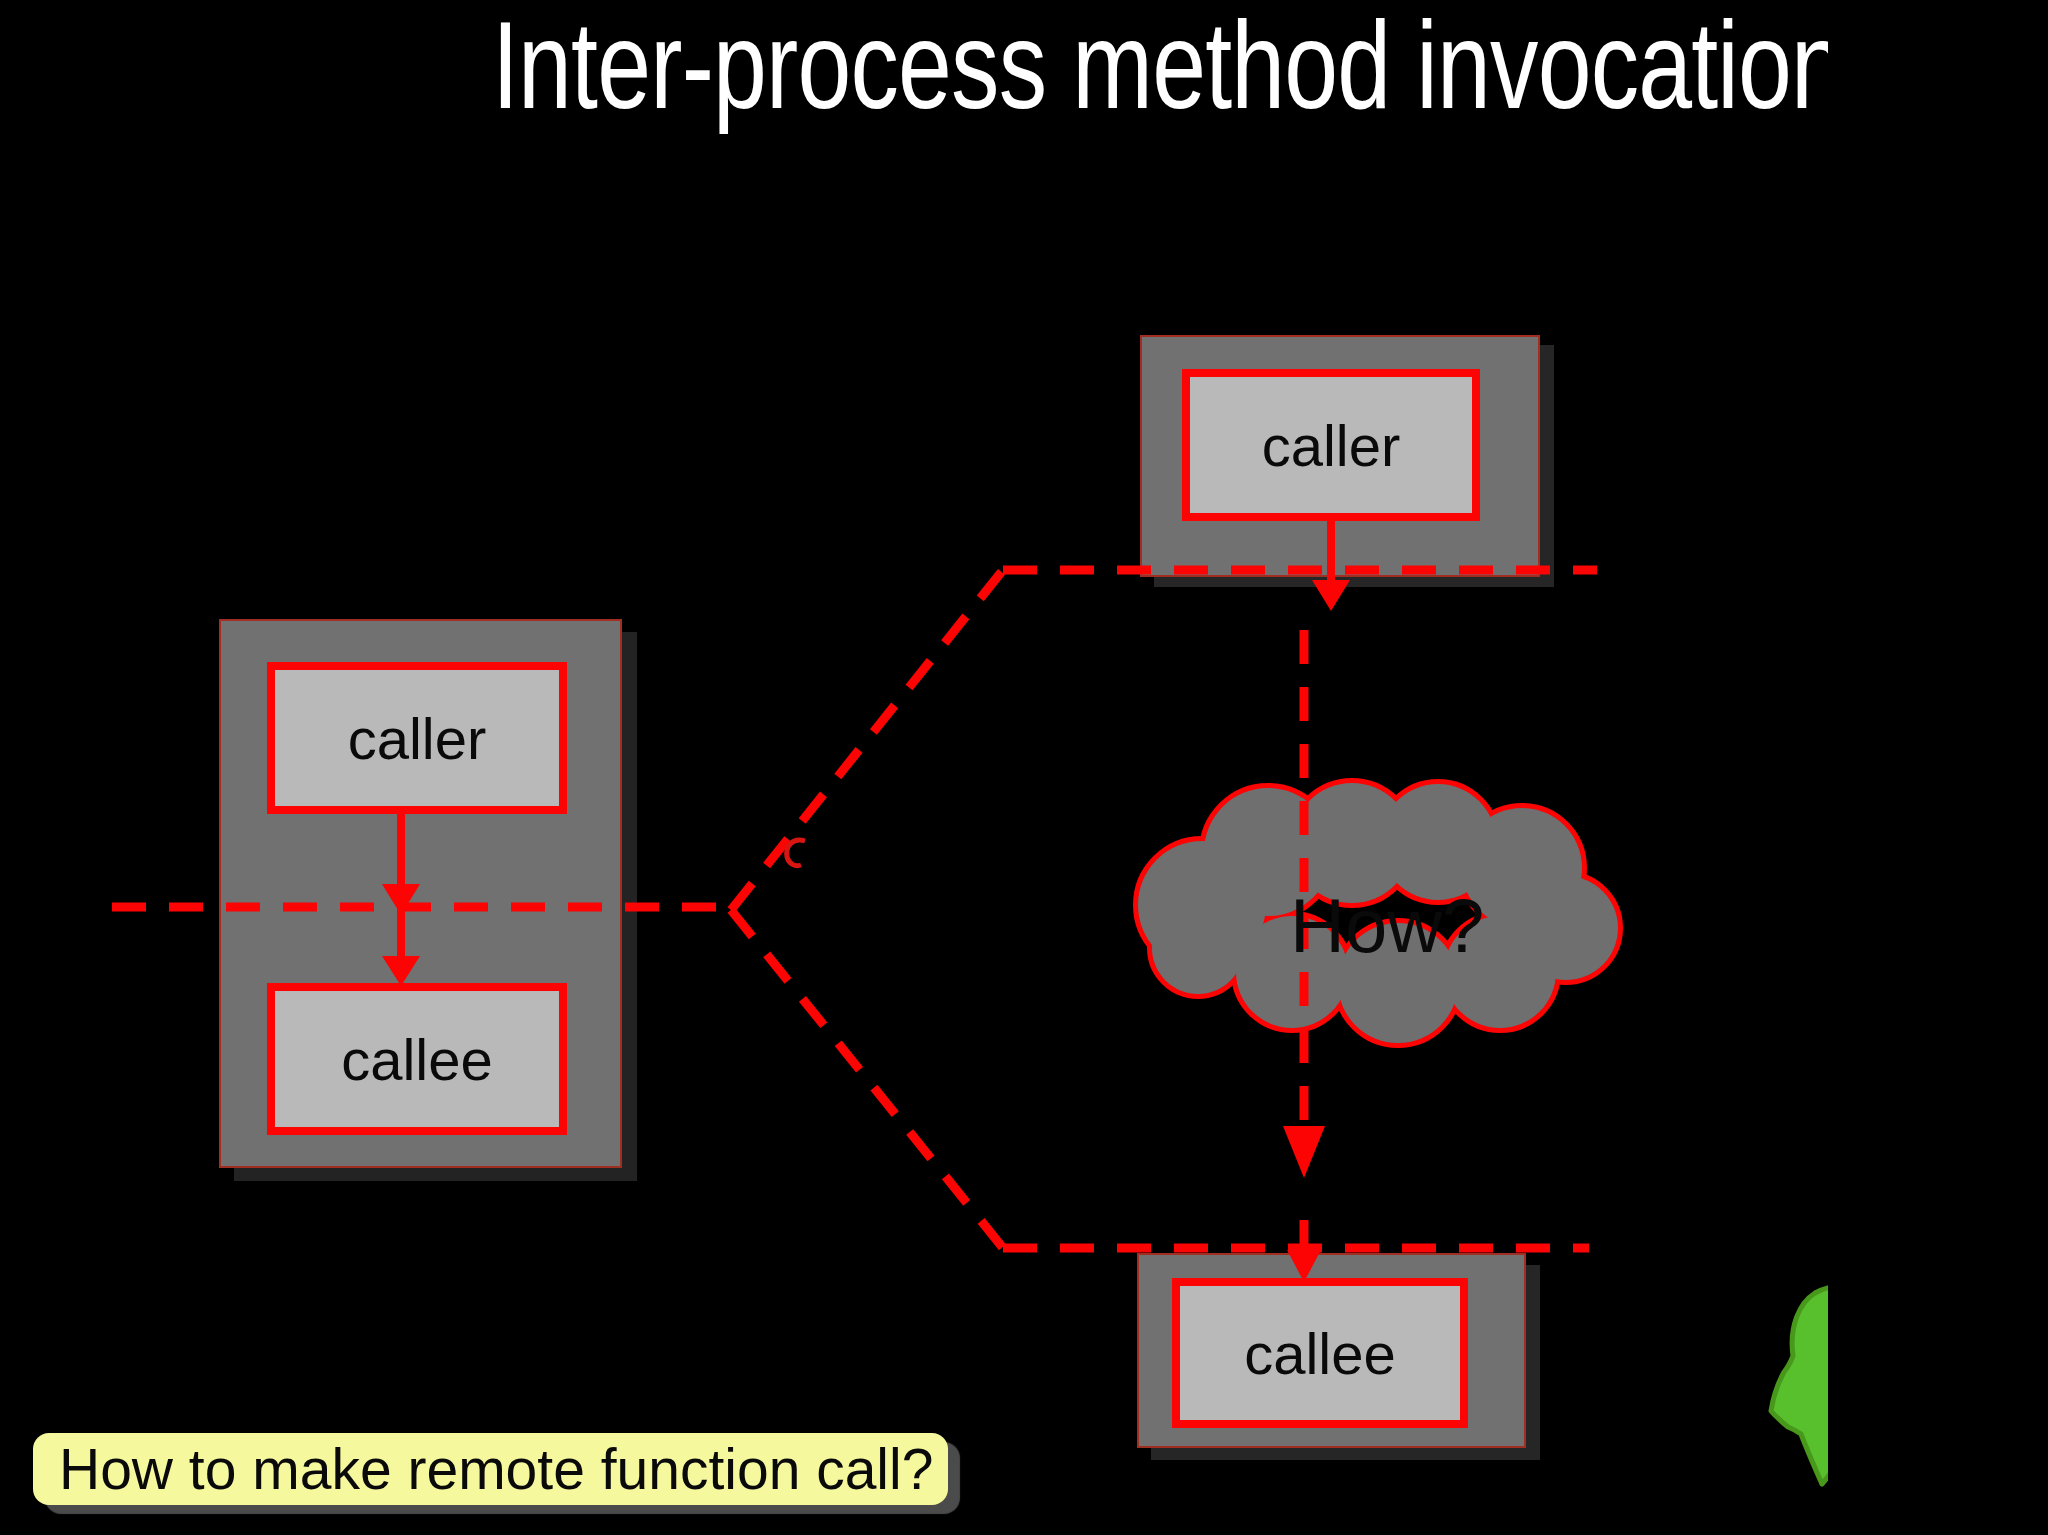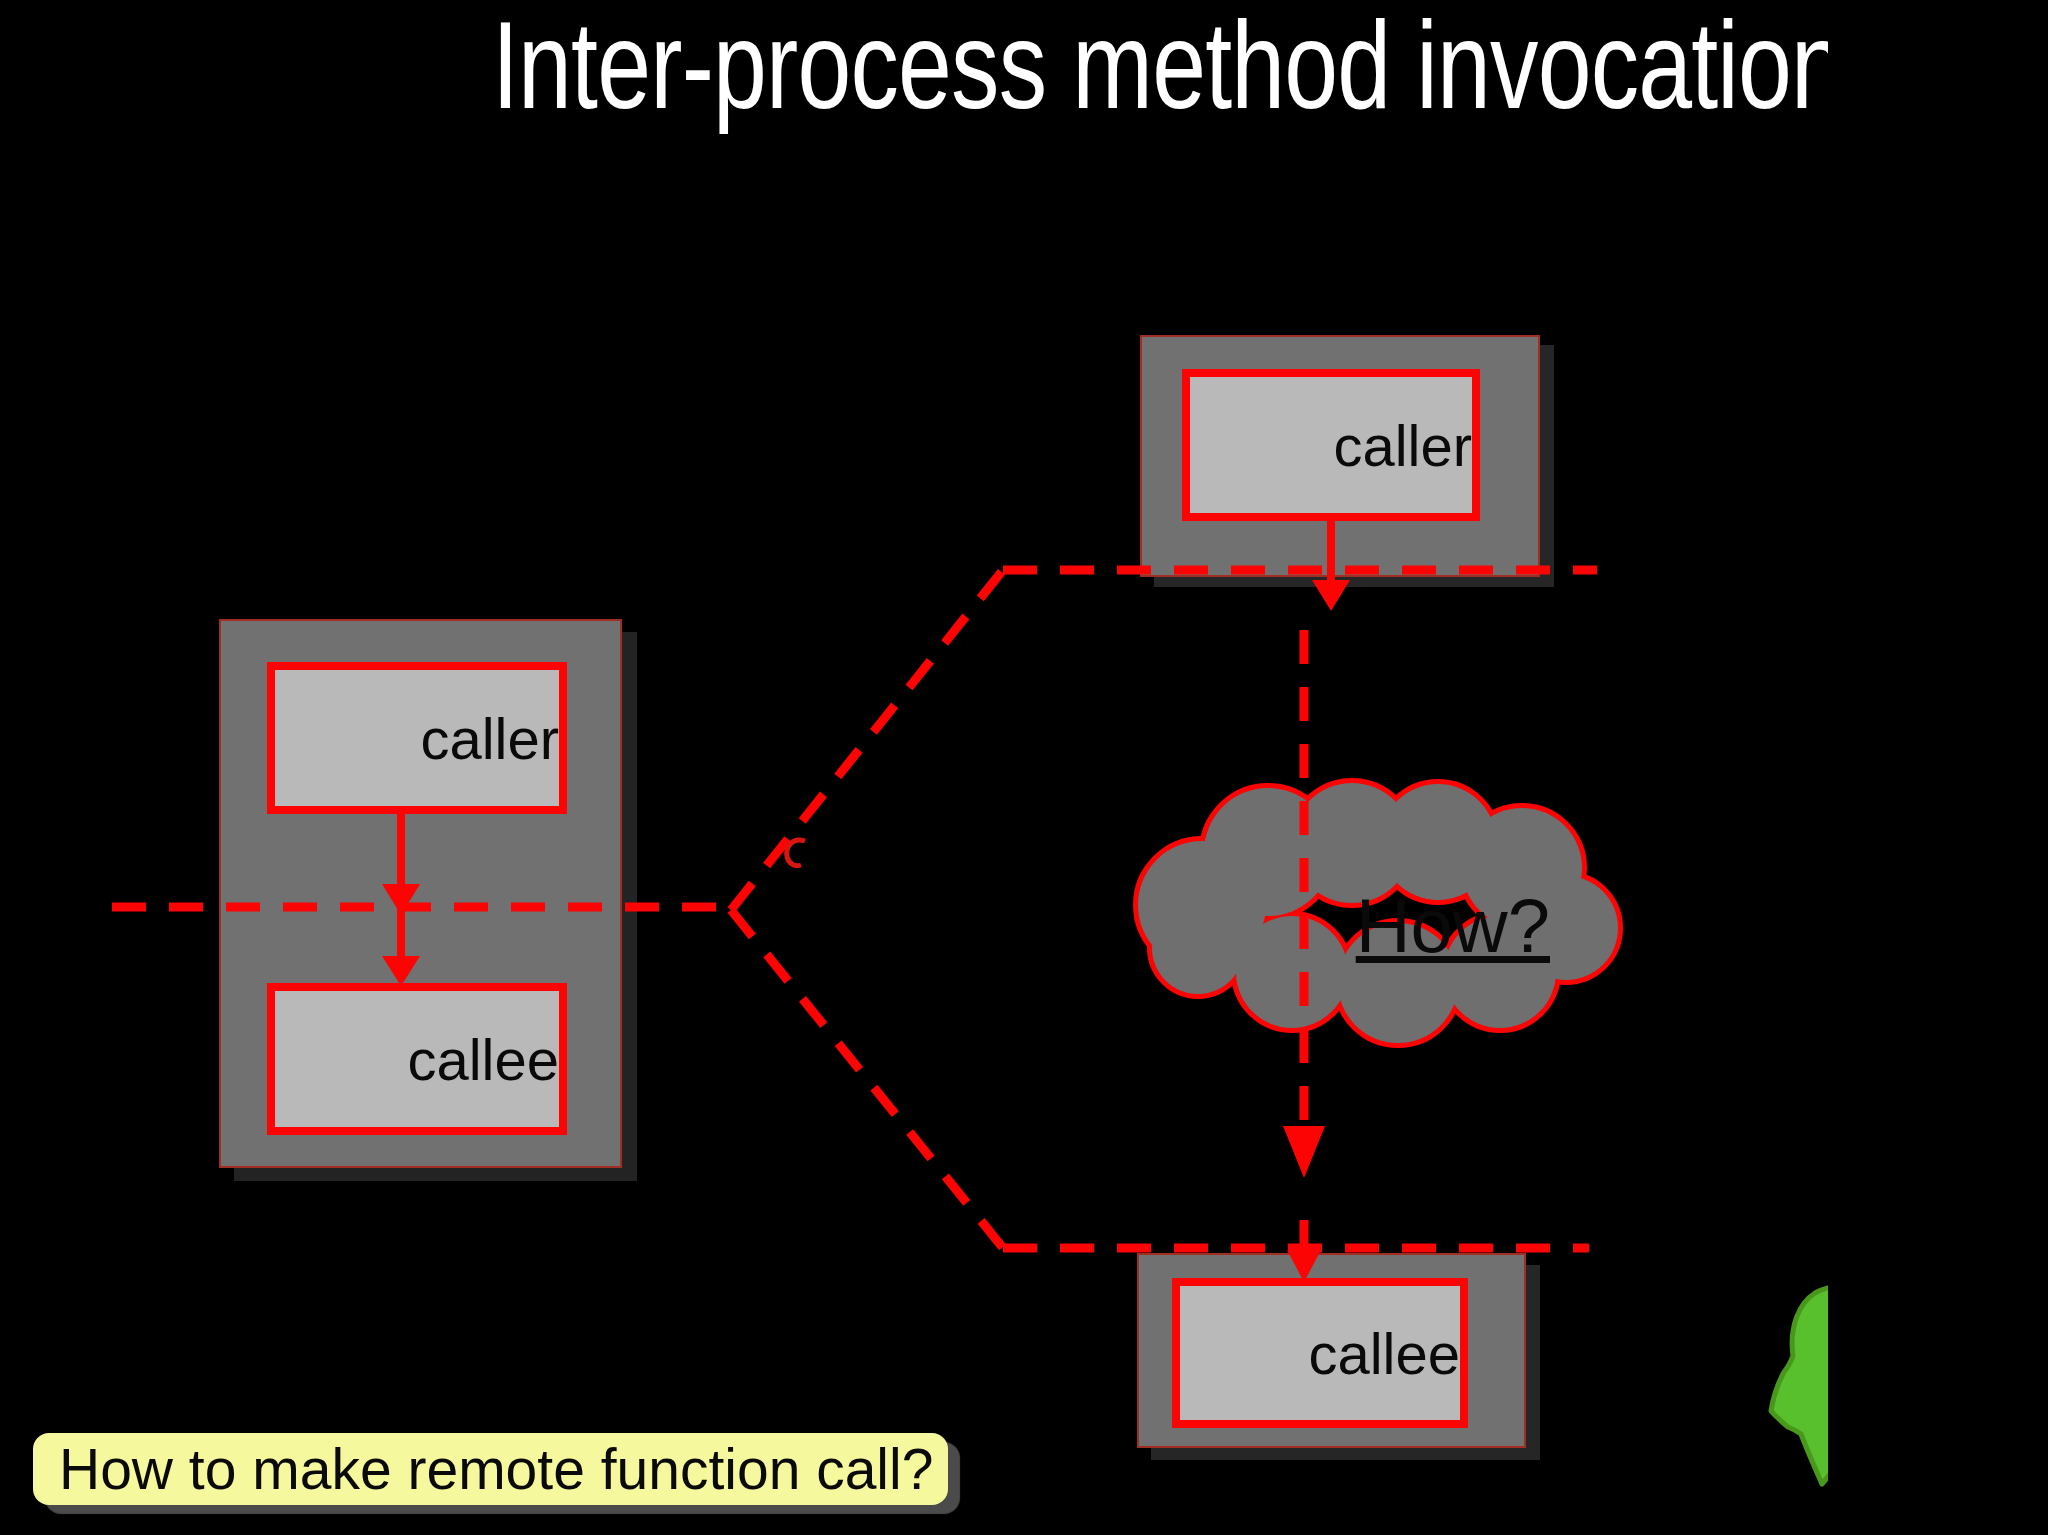--- a/index.html
+++ b/index.html
@@ -35,44 +35,43 @@
     box-shadow: 15px 13px 0 #232323;
     z-index: 1;
   }
   .procbox {
     position: absolute;
     background: #b9b9b9;
     border: 8px solid #fb0403;
     box-sizing: border-box;
     display: flex;
     align-items: center;
-    justify-content: flex-end;
+    justify-content: center;
     z-index: 2;
   }
   .procbox span {
     color: #0a0a0a;
     font-size: 58px;
     letter-spacing: 0px;
   }
   #panel-local   { left: 219px; top: 619px;  width: 403px; height: 549px; }
   #box-local-caller  { left: 267px; top: 662px; width: 300px; height: 152px; }
   #box-local-callee  { left: 267px; top: 983px; width: 300px; height: 152px; }
   #panel-remote-caller { left: 1140px; top: 335px;  width: 400px; height: 242px; box-shadow: 14px 10px 0 #262626; }
   #box-remote-caller   { left: 1182px; top: 369px; width: 298px; height: 152px; }
   #panel-remote-callee { left: 1137px; top: 1253px; width: 389px; height: 195px; box-shadow: 14px 12px 0 #262626; }
   #box-remote-callee   { left: 1172px; top: 1278px; width: 296px; height: 150px; }
   .cloud-label {
     position: absolute;
     left: 1290px; top: 882px;
     width: 260px;
-    text-align: right;
+    text-align: left;
     color: #0a0a0a;
     font-size: 76px;
     z-index: 5;
-    text-decoration: underline;
   }
   .note {
     position: absolute;
     left: 33px; top: 1433px;
     width: 915px; height: 72px;
     background: #f6f89d;
     border-radius: 16px;
     box-shadow: 12px 9px 1px #4b4b4b;
     display: flex;
     align-items: center;

